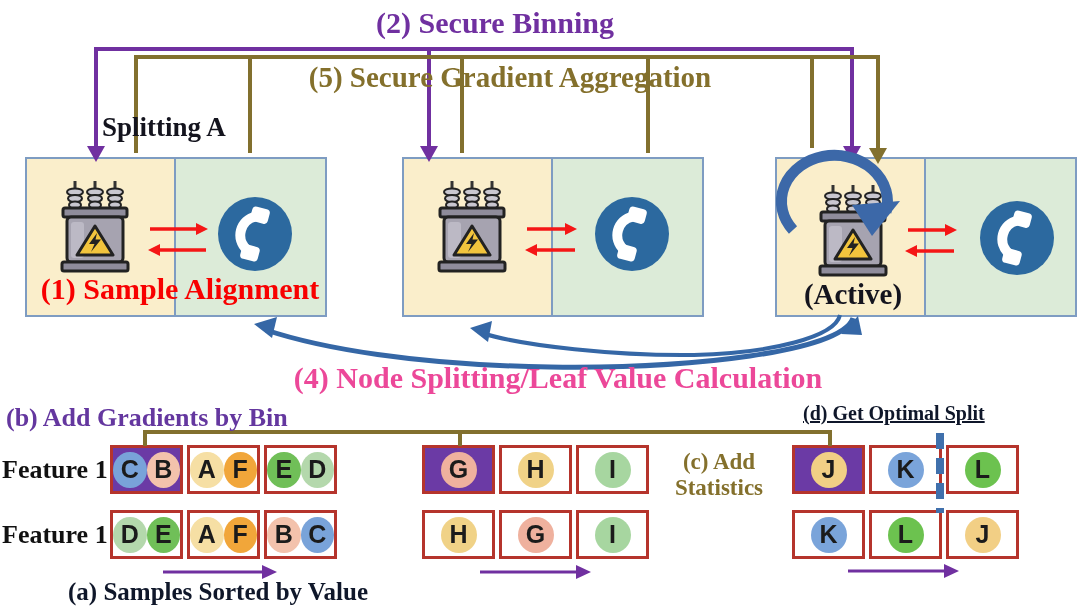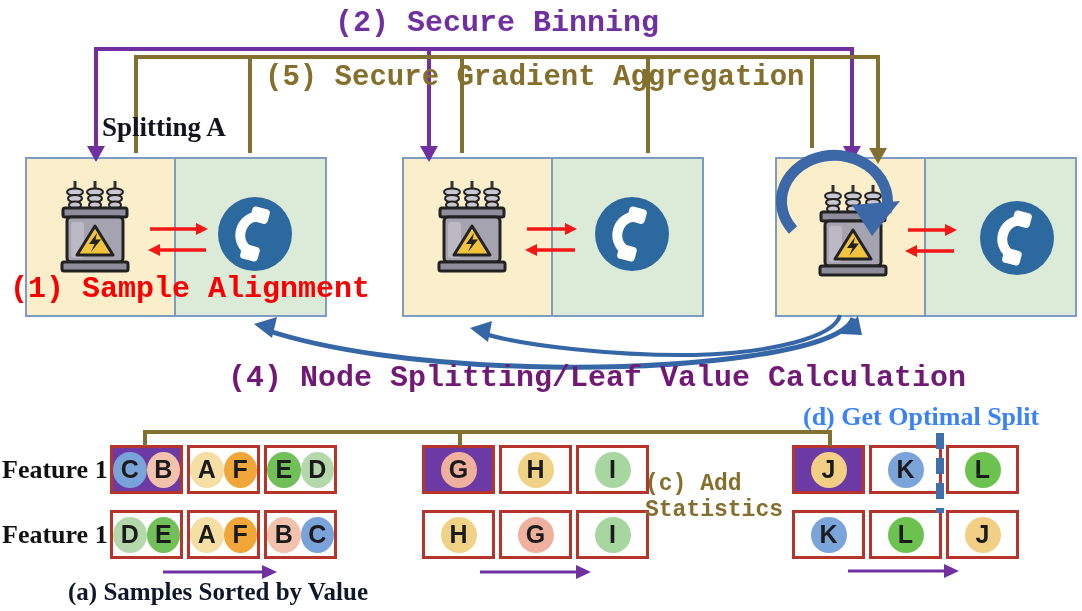--- a/index.html
+++ b/index.html
@@ -1,48 +1,48 @@
 <!DOCTYPE html>
 <html><head>
 <meta charset="utf-8">
 <style>
   html,body{margin:0;padding:0;background:#fff;}
   #stage{position:relative;width:1082px;height:611px;background:#ffffff;overflow:hidden;
          font-family:"Liberation Serif","DejaVu Serif",serif;}
   .abs{position:absolute;}
   .lbl{font-weight:bold;white-space:nowrap;}
-  .center{text-align:left;font-family:Liberation Mono, monospace;}
+  .center{text-align:center;}
 
   
   .t2{left:335px;top:6px;width:320px;font-size:30px;color:#7030A0;}
   .t3{left:265px;top:61px;width:490px;font-size:29px;color:#84702C;}
-  .t4{left:228px;top:361px;width:660px;font-size:30px;color:#701a75;}
-  .t1{left:10px;top:272px;width:320px;font-size:30px;color:#F80000;}
+  .t4{left:228px;top:361px;width:660px;font-size:30px;color:#ec4899;}
+  .t1{left:20px;top:272px;width:320px;font-size:30px;color:#F80000;}
   .district-label{top:112px;font-size:27px;color:#14141E;}
   .dl-a{left:102px;} .dl-b{left:450px;} .dl-c{left:892px;}
   .active-label{left:778px;top:278px;width:150px;font-size:29px;color:#14141E;}
 
   
   .district{top:157px;width:298px;height:156px;border:2px solid #7E9CC2;display:flex;z-index:2;}
   .d-a{left:25px;} .d-b{left:402px;} .d-c{left:775px;}
   .cell-grid{width:147px;background:#FAEECB;position:relative;}
   .cell-comm{flex:1;background:#DCEBD8;border-left:2px solid #7E9CC2;position:relative;}
   .transformer-svg{position:absolute;left:28px;top:20px;width:80px;height:96px;}
   .d-c .transformer-svg{left:36px;top:24px;}
   .phone-svg{position:absolute;left:40px;top:36px;width:78px;height:78px;}
   .d-c .phone-svg{left:52px;top:40px;}
 
   
   #overlay{left:0;top:0;width:1082px;height:611px;z-index:3;pointer-events:none;}
   .text-layer{z-index:4;}
 
   
   .lbl-b{left:6px;top:403px;font-size:26px;color:#64379F;}
-  .lbl-d{left:803px;top:402px;font-size:26px;color:#3b82f6;}
-  .lbl-c{left:645px;top:449px;width:148px;font-size:23px;color:#84702C;line-height:1.12;margin-top:23px;}
+  .lbl-d{left:803px;top:402px;font-size:20px;color:#0f172a;text-decoration:underline;}
+  .lbl-c{left:645px;top:449px;width:148px;font-size:23px;color:#84702C;line-height:1.12;}
   .lbl-a{left:68px;top:578px;font-size:25px;color:#0f172a;}
   .feat{font-size:26px;color:#111;}
   .feat1{left:2px;top:455px;} .feat2{left:2px;top:520px;}
 
   .bin-row{display:flex;gap:4px;z-index:2;}
   .g1r1{left:110px;top:445px;} .g1r2{left:110px;top:510px;}
   .g2r1{left:422px;top:445px;} .g2r2{left:422px;top:510px;}
   .g3r1{left:792px;top:445px;} .g3r2{left:792px;top:510px;}
   .bin{box-sizing:border-box;width:73px;height:49px;border:3px solid #B5342C;background:#fff;
        display:flex;align-items:center;justify-content:center;}
@@ -201,22 +201,24 @@
       <polygon points="277,572 262,565 262,579"></polygon>
         <polygon points="591,572 576,565 576,579"></polygon>
         <polygon points="959,571 944,564 944,578"></polygon>
     </g>
   </svg>
 
   <div class="abs lbl center t2 text-layer">(2) Secure Binning</div>
   <div class="abs lbl center t3 text-layer">(5) Secure Gradient Aggregation</div>
   <div class="abs lbl district-label dl-a text-layer">Splitting A</div>
   <div class="abs lbl center t1 text-layer">(1) Sample Alignment</div>
+  <div class="abs lbl center active-label text-layer">(Active)</div>
   <div class="abs lbl center t4 text-layer">(4) Node Splitting/Leaf Value Calculation</div>
 
+  <div class="abs lbl lbl-b text-layer">(b) Add Gradients by Bin</div>
   <div class="abs lbl lbl-d text-layer">(d) Get Optimal Split</div>
   <div class="abs lbl center lbl-c text-layer">
     <div>(c) Add</div>
     <div>Statistics</div>
   </div>
   <div class="abs lbl lbl-a text-layer">(a) Samples Sorted by Value</div>
   <div class="abs lbl feat feat1 text-layer">Feature 1</div>
   <div class="abs lbl feat feat2 text-layer">Feature 1</div>
 
   <div class="abs bin-row g1r1">

